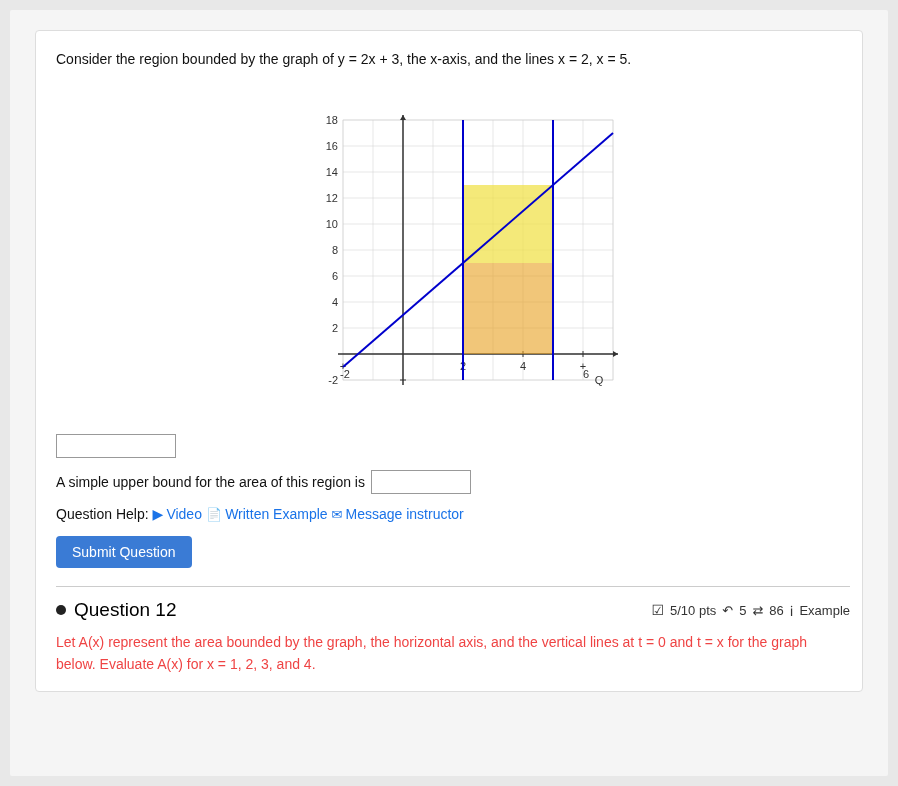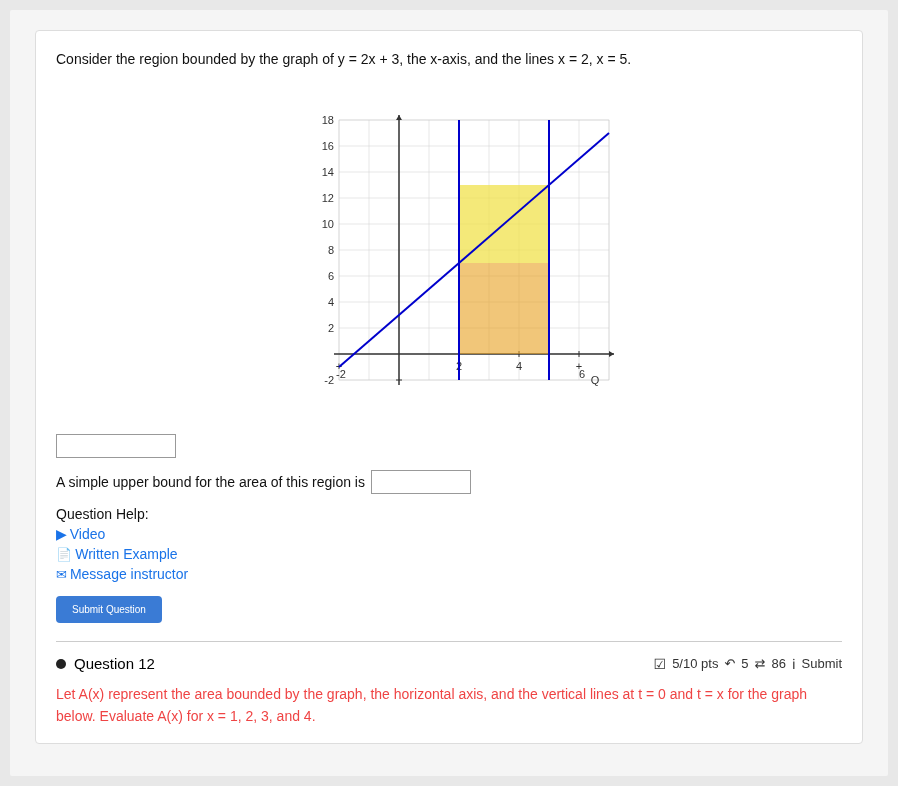--- a/index.html
+++ b/index.html
@@ -16,21 +16,21 @@
       background: #f5f5f5;
       width: 878px;
       min-height: 766px;
       padding: 20px 25px;
       border-radius: 2px;
     }
     .question-block {
       background: white;
       border: 1px solid #ddd;
       border-radius: 4px;
-      padding: 18px 20px 15px 20px;
+      padding: 18px 12px 15px 20px;
       margin-bottom: 0;
     }
     .question-intro {
       font-size: 14px;
       color: #111;
       margin-bottom: 12px;
       line-height: 1.5;
     }
     .graph-area {
       display: flex;
@@ -55,60 +55,59 @@
     .answer-box-upper {
       border: 1px solid #999;
       width: 100px;
       height: 24px;
       display: inline-block;
     }
     .question-help-row {
       font-size: 14px;
       color: #111;
       display: flex;
-      align-items: flex-start;
+      align-items: flex-end;
       gap: 4px;
       margin-bottom: 14px;
-      flex-direction: column;
     }
     .help-link {
       color: #1a73e8;
       cursor: pointer;
       display: flex;
       align-items: center;
       gap: 3px;
       text-decoration: none;
       font-size: 14px;
     }
     .submit-btn {
       background: #3a7bd5;
       color: white;
       border: none;
       padding: 8px 16px;
-      font-size: 10px;
+      font-size: 14px;
       border-radius: 4px;
       cursor: pointer;
       font-weight: 500;
     }
     .divider {
       border: none;
       border-top: 1px solid #ccc;
       margin: 18px 0 12px 0;
     }
     .question12-header {
       display: flex;
       align-items: center;
       justify-content: space-between;
       margin-bottom: 10px;
     }
     .question12-label {
       display: flex;
       align-items: center;
       gap: 8px;
-      font-size: 15px;
+      font-size: 19px;
       font-weight: 500;
     }
     .bullet-dot {
       width: 10px;
       height: 10px;
       background: #222;
       border-radius: 50%;
       display: inline-block;
     }
     .question12-meta {
@@ -247,21 +246,21 @@
         <span>Question 12</span>
       </div>
       <div class="question12-meta">
         <span style="font-size:14px;">☑</span>
         <span>5/10 pts</span>
         <span style="font-size:13px;">↶</span>
         <span>5</span>
         <span style="font-size:13px;">⇄</span>
         <span>86</span>
         <span style="font-size:14px; cursor:pointer;">ℹ</span>
-        <span style="cursor:pointer;">Submit</span>
+        <span style="cursor:pointer;">Example</span>
       </div>
     </div>
 
     
     <div class="q12-text">Let A(x) represent the area bounded by the graph, the horizontal axis, and the vertical lines at t = 0 and t = x for the graph below. Evaluate A(x) for x = 1, 2, 3, and 4.</div>
 
   </div>
 </div>
 
 </body></html>

